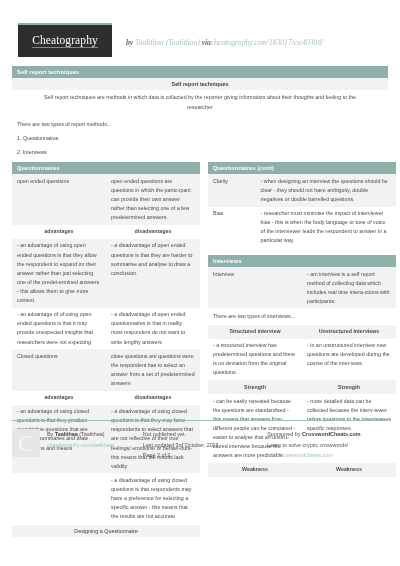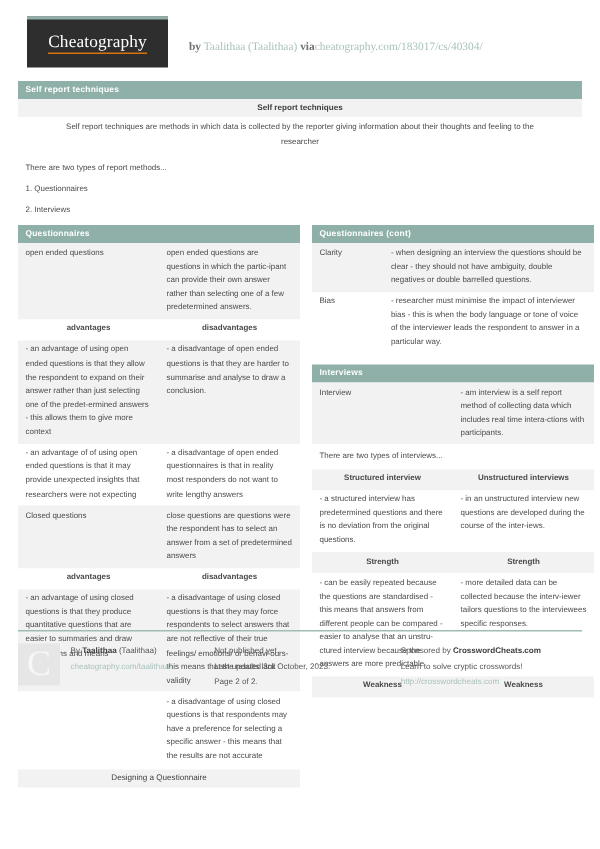--- a/index.html
+++ b/index.html
@@ -12,21 +12,21 @@
     height: 566px;
     font-family: "Liberation Sans", sans-serif;
     color: #404040;
     overflow: hidden;
   }
   .page {
     width: 400px;
     height: 490px;
     position: relative;
     box-sizing: border-box;
-    padding: 0 6px;
+    padding: 12px 6px;
   }
 
   
   .header {
     display: flex;
     align-items: center;
     padding: 11px 0 9px 12px;
     box-sizing: border-box;
   }
   .logo-box {
@@ -57,20 +57,21 @@
     font-family: "Liberation Serif", serif;
     font-size: 9.4px;
     color: #93a3a1;
     letter-spacing: 0.1px;
   }
   .byline {
     font-family: "Liberation Serif", serif;
     font-size: 7.6px;
     color: #8a8a8a;
     margin-top: 6px;
+    font-style: italic;
   }
   .byline b { color: #707070; font-weight: bold; }
   .byline a, .byline .lnk {
     color: #a9c2bd;
     text-decoration: none;
   }
 
   
   .columns {
     display: flex;

